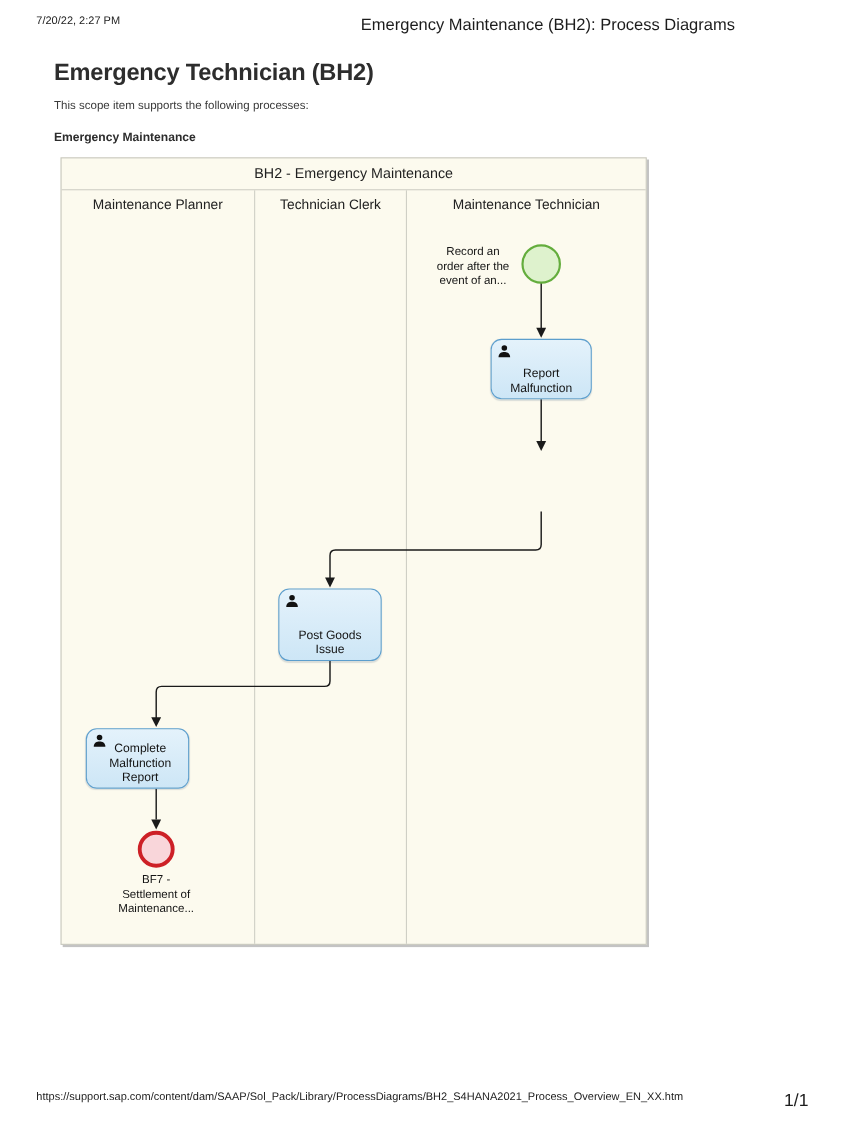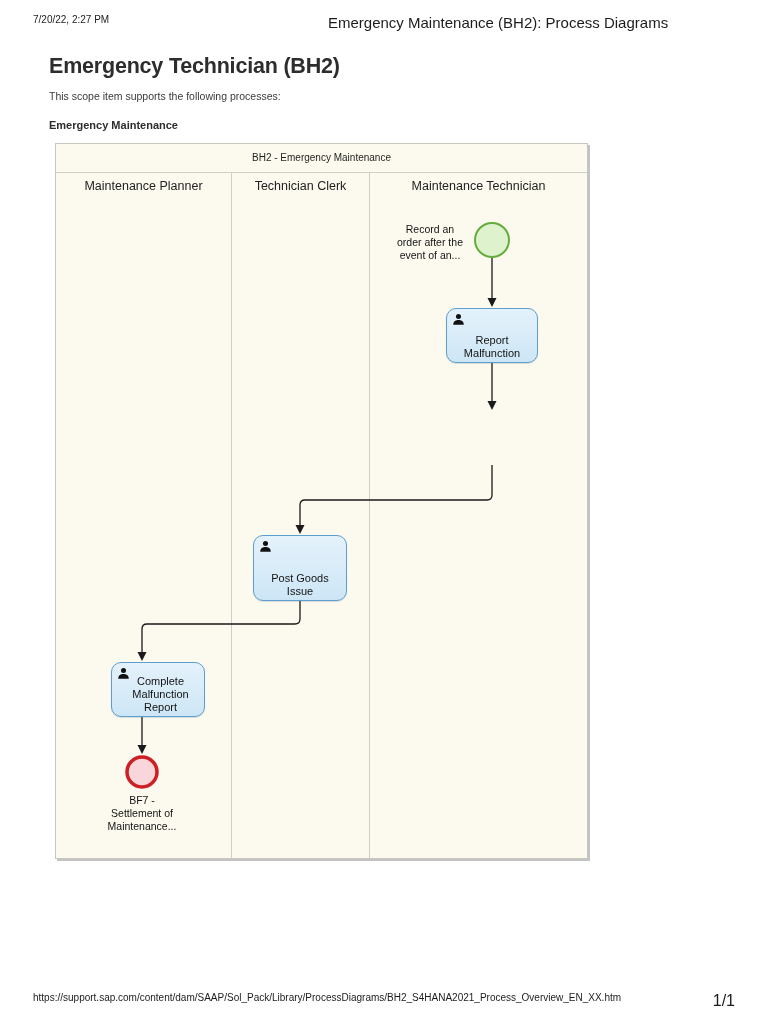--- a/index.html
+++ b/index.html
@@ -18,21 +18,21 @@
   .doc-intro{left:49px;top:90px;font-size:10.5px;color:#3a3a3a;}
   .doc-section{left:49px;top:119px;font-size:11px;font-weight:bold;color:#2d2d2d;}
   
   .pool{
     left:55px;top:143px;width:531px;height:714px;
     background:#fcfaee;border:1px solid #c7c7bd;
     box-shadow:2px 2px 0 #c3c3c3;
   }
   .pool-title{
     height:28px;line-height:28px;text-align:center;
-    border-bottom:1px solid #cfcfc5;font-size:10px;color:#1f1f1f;
+    border-bottom:1px solid #cfcfc5;font-size:13px;color:#1f1f1f;
   }
   .lanes{position:absolute;left:0;top:29px;right:0;bottom:0;display:flex;}
   .lane{height:100%;}
   .lane-1{width:175px;border-right:1px solid #cfcfc5;}
   .lane-2{width:137px;border-right:1px solid #cfcfc5;}
   .lane-3{flex:1;}
   .lane-title{padding-top:6px;text-align:center;font-size:12.5px;color:#222222;}
   
   .flow-svg{position:absolute;left:0;top:0;width:531px;height:714px;pointer-events:none;}
   
@@ -40,21 +40,21 @@
     position:absolute;border:1.5px solid #5c9ecd;border-radius:10px;
     background:linear-gradient(#e4f2fb,#cde6f6);
     display:flex;align-items:flex-end;justify-content:center;text-align:center;
     font-size:11px;line-height:1.18;color:#141414;padding:8px 11px 2px 11px;
     box-sizing:border-box;box-shadow:0 1px 1px rgba(60,90,120,0.18);
   }
   .task .person{position:absolute;left:5px;top:4px;}
   .t1{left:390px;top:164px;width:92px;height:55px;}
   .t2{left:390px;top:267px;width:92px;height:54px;}
   .t3{left:197px;top:391px;width:94px;height:66px;}
-  .t4{left:55px;top:518px;width:94px;height:55px;padding-left:16px;}
+  .t4{left:22px;top:518px;width:94px;height:55px;padding-left:16px;}
   
   .evt-label{position:absolute;text-align:center;font-size:10.5px;line-height:13px;color:#141414;}
   .start-label{left:326px;top:79px;width:96px;}
   .end-label{left:38px;top:650px;width:96px;}
   .evt-label span{display:block;}
 </style>
 </head>
 <body>
 
 <div class="abs ph-date">7/20/22, 2:27 PM</div>

